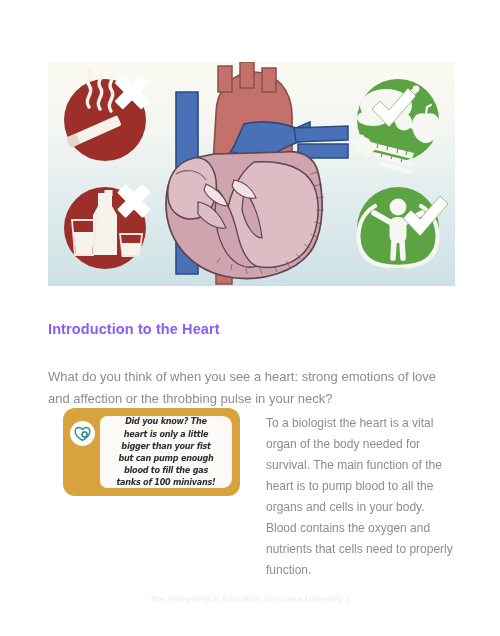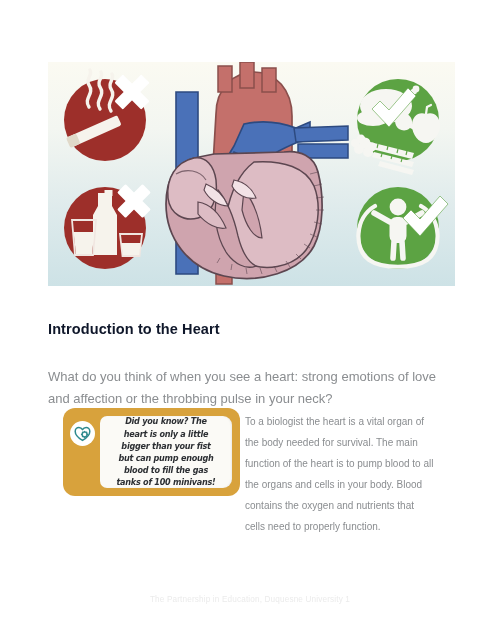--- a/index.html
+++ b/index.html
@@ -35,21 +35,21 @@
 
   .hero-svg { display:block; width: 407px; height: 224px; }
 
   
   .heading {
     position: absolute;
     left: 48px;
     top: 311px;
     font-size: 14.5px;
     font-weight: bold;
-    color: #0f172a;
+    color: #8b5cf6;
     letter-spacing: 0.1px;
   }
 
   
   .intro {
     position: absolute;
     left: 48px;
     top: 353px;
     width: 400px;
     font-size: 13px;
@@ -100,24 +100,24 @@
     border-radius: 50%;
     background: #ffffff;
     display: flex;
     align-items: center;
     justify-content: center;
   }
 
   
   .body-col {
     position: absolute;
-    left: 245px;
+    left: 266px;
     top: 401px;
     width: 190px;
-    font-size: 10px;
+    font-size: 12px;
     line-height: 21px;
     color: #8a8d90;
   }
 
   
   .footer {
     position: absolute;
     left: 0;
     top: 595px;
     width: 500px;

